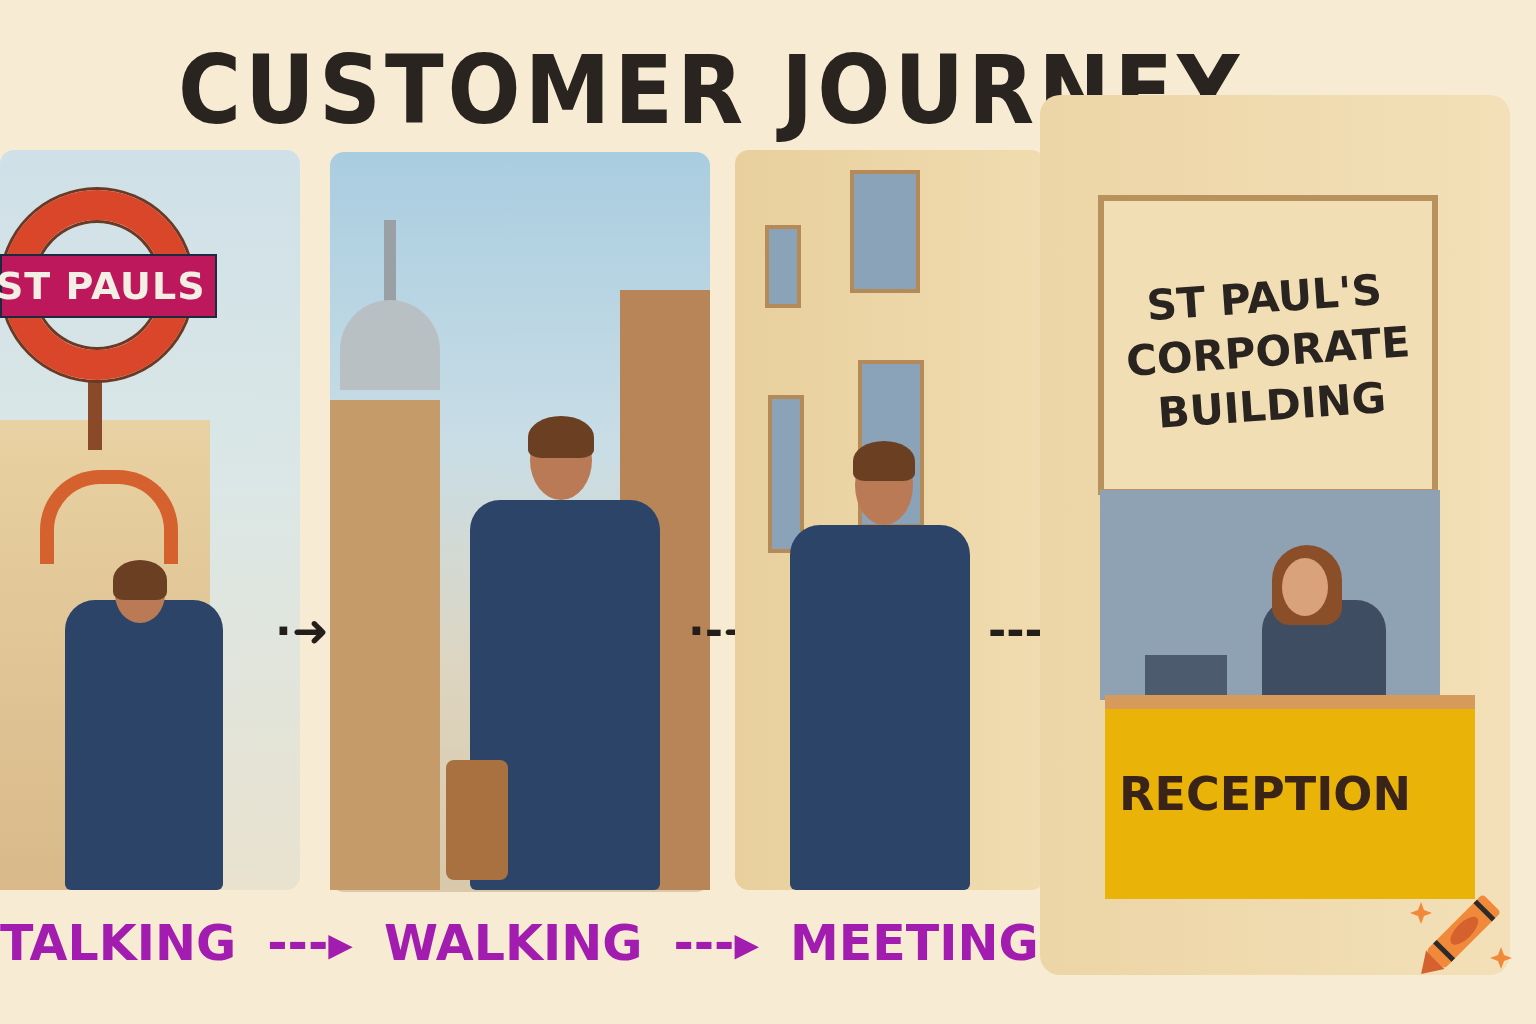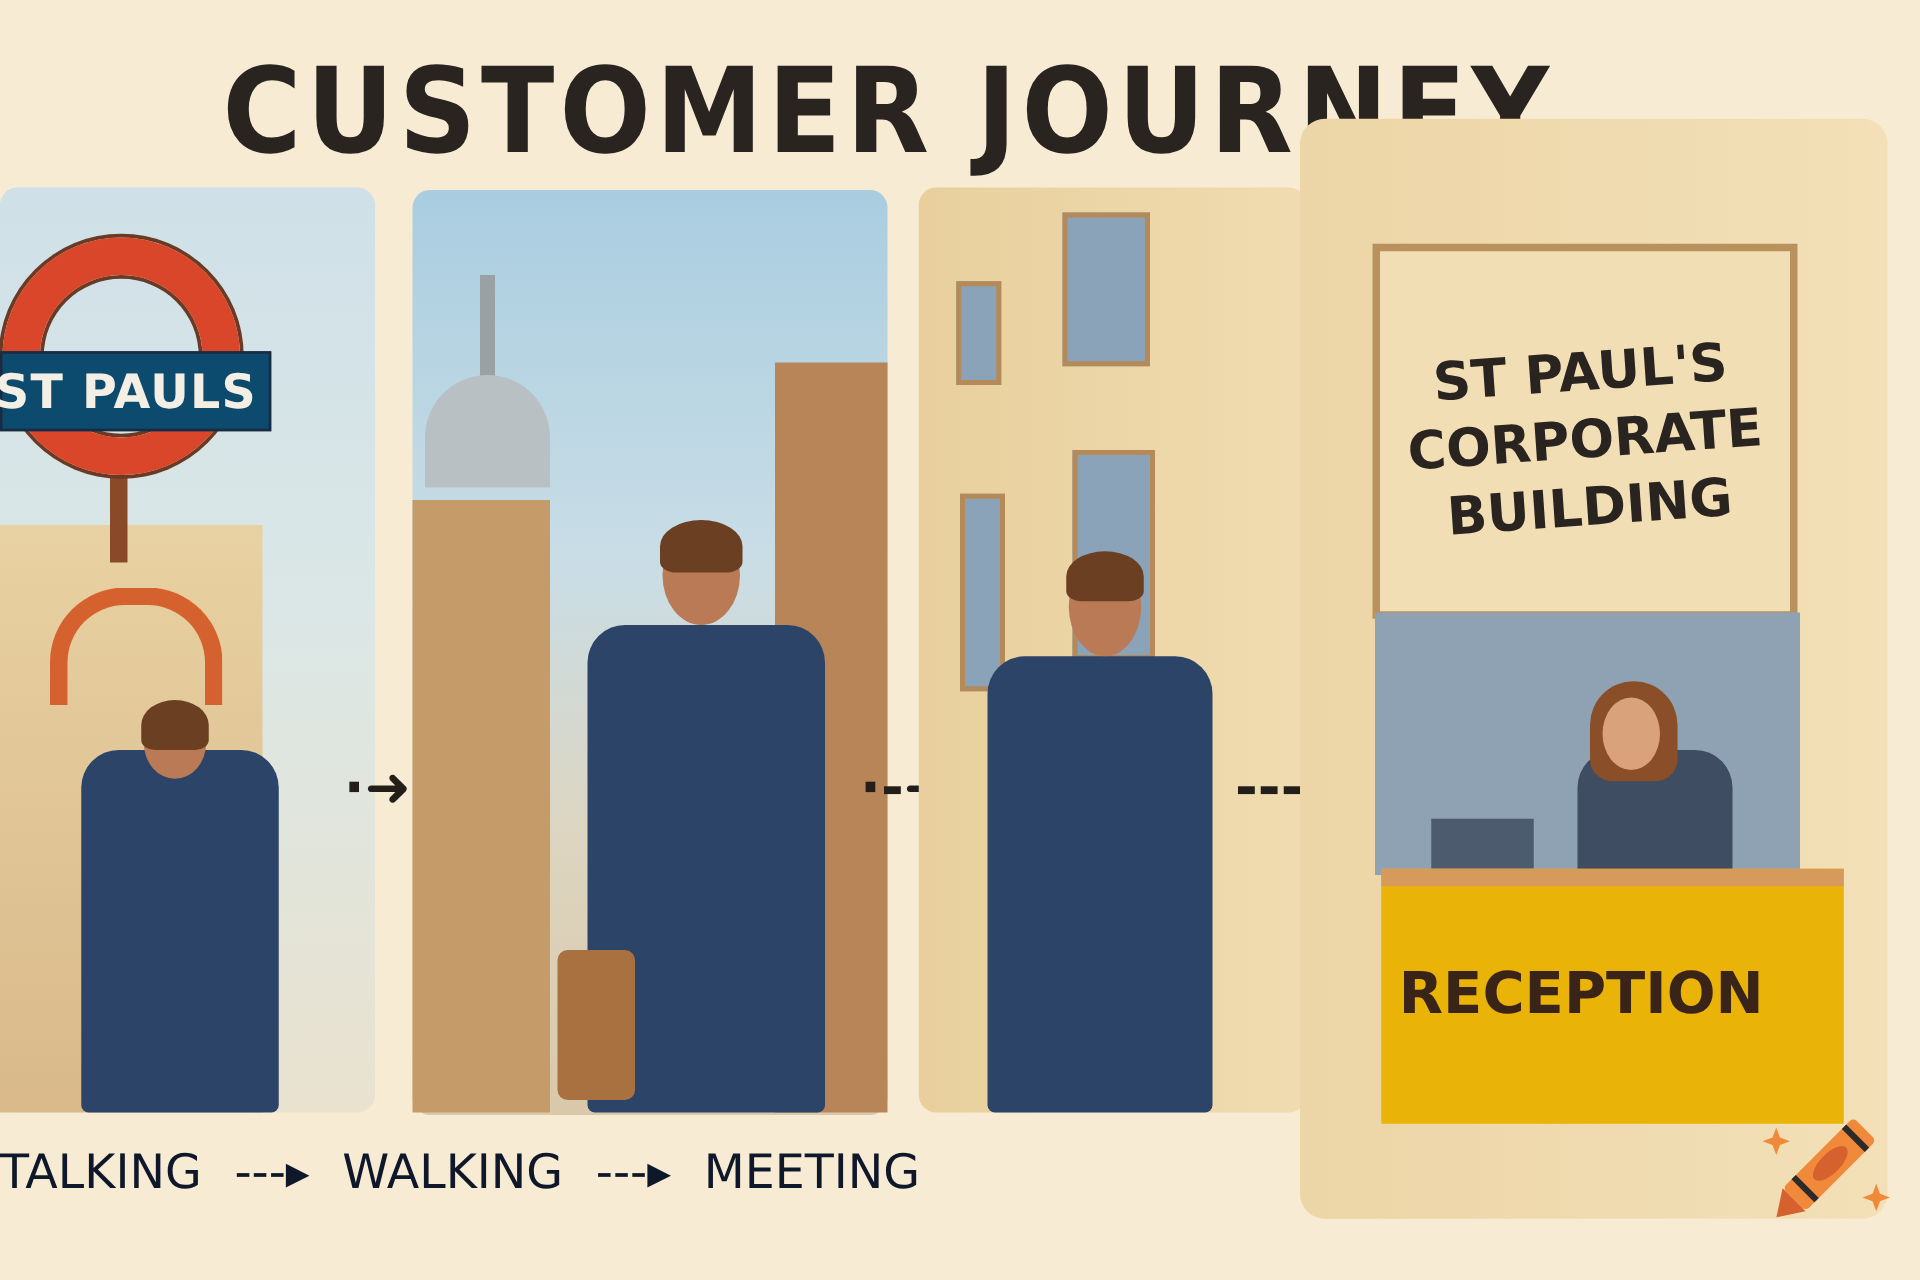--- a/index.html
+++ b/index.html
@@ -5,38 +5,38 @@
   html,body{margin:0;padding:0;}
   body{width:1536px;height:1024px;overflow:hidden;background:#f7ecd3;font-family:"DejaVu Sans",sans-serif;position:relative;}
   .title{position:absolute;left:178px;top:40px;font-size:86px;font-weight:bold;letter-spacing:4px;color:#2a2420;transform:scaleY(1.1);}
   .panel{position:absolute;overflow:hidden;border-radius:14px;}
   .p1{left:0;top:150px;width:300px;height:740px;background:linear-gradient(#cfe0e8 0%,#dbe7e6 45%,#e9e2cf 100%);}
   .p2{left:330px;top:152px;width:380px;height:740px;background:linear-gradient(#a9cde0 0%,#c9dde6 40%,#ddd5c0 70%,#d9c9aa 100%);}
   .p3{left:735px;top:150px;width:310px;height:740px;background:linear-gradient(90deg,#e8cf9d,#f0dcb0);}
   .p4{left:1040px;top:95px;width:470px;height:880px;background:linear-gradient(90deg,#ecd5a6,#f3e0b8);border-radius:20px;}
   
   .roundel{position:absolute;left:2px;top:190px;width:190px;height:190px;border-radius:50%;border:30px solid #d9462a;box-sizing:border-box;box-shadow:0 0 0 3px #6a3a24 inset,0 0 0 3px #6a3a24;}
-  .bar{position:absolute;left:0;top:281px;width:213px;height:60px;background:#0c4a6e;border:2px solid #1a2a40;color:#f3efe4;font-size:38px;font-weight:bold;line-height:60px;text-indent:-6px;letter-spacing:1px;}
+  .bar{position:absolute;left:0;top:254px;width:213px;height:60px;background:#be185d;border:2px solid #1a2a40;color:#f3efe4;font-size:38px;font-weight:bold;line-height:60px;text-indent:-6px;letter-spacing:1px;}
   .pole{position:absolute;left:88px;top:380px;width:14px;height:70px;background:#8a4a2a;}
   .station{position:absolute;left:0;top:420px;width:210px;height:470px;background:linear-gradient(#e8d1a2,#d9b98a);}
   .arch{position:absolute;left:40px;top:470px;width:110px;height:80px;border:14px solid #d5622e;border-bottom:none;border-radius:60px 60px 0 0;}
   .figure{position:absolute;background:#2c4468;border-radius:30px 30px 6px 6px;}
   .head{position:absolute;background:#b97a55;border-radius:50%;}
   .hair{position:absolute;background:#6b3f22;border-radius:50% 50% 20% 20%;}
   .arrow{position:absolute;color:#231e1a;font-size:44px;font-weight:bold;}
   .building{position:absolute;background:#c69b6a;}
   .dome{position:absolute;left:340px;top:300px;width:100px;height:90px;background:#b9c0c4;border-radius:50px 50px 0 0;}
   .spire{position:absolute;left:384px;top:220px;width:12px;height:90px;background:#9aa1a4;}
   .sign{position:absolute;left:1098px;top:195px;width:340px;height:300px;background:#f2deb4;border:6px solid #b8915c;box-sizing:border-box;}
   .sign-text{position:absolute;left:0;top:70px;width:100%;text-align:center;font-size:42px;font-weight:bold;color:#2a2420;line-height:54px;transform:rotate(-4deg);}
   .window-area{position:absolute;left:1100px;top:490px;width:340px;height:210px;background:#8ea2b3;}
   .desk{position:absolute;left:1105px;top:695px;width:370px;height:190px;background:#eab308;border-top:14px solid #d69a5a;}
   .desk-text{position:absolute;left:0;top:58px;width:320px;text-align:center;font-size:46px;font-weight:bold;color:#3a2418;}
   .win{position:absolute;background:#8aa3b8;border:4px solid #b48a58;}
-  .captions{position:absolute;left:0;top:915px;font-size:38px;font-weight:normal;color:#0f172a;white-space:nowrap;}
+  .captions{position:absolute;left:0;top:915px;font-size:49px;font-weight:bold;color:#a21caf;white-space:nowrap;}
   .captions span{margin-right:14px;}
   .crayon{position:absolute;left:1400px;top:880px;width:120px;height:110px;}
 </style>
 </head>
 <body>
 
 <div class="title">CUSTOMER JOURNEY</div>
 
 <div class="panel p1"></div>
 <div class="station"></div>

